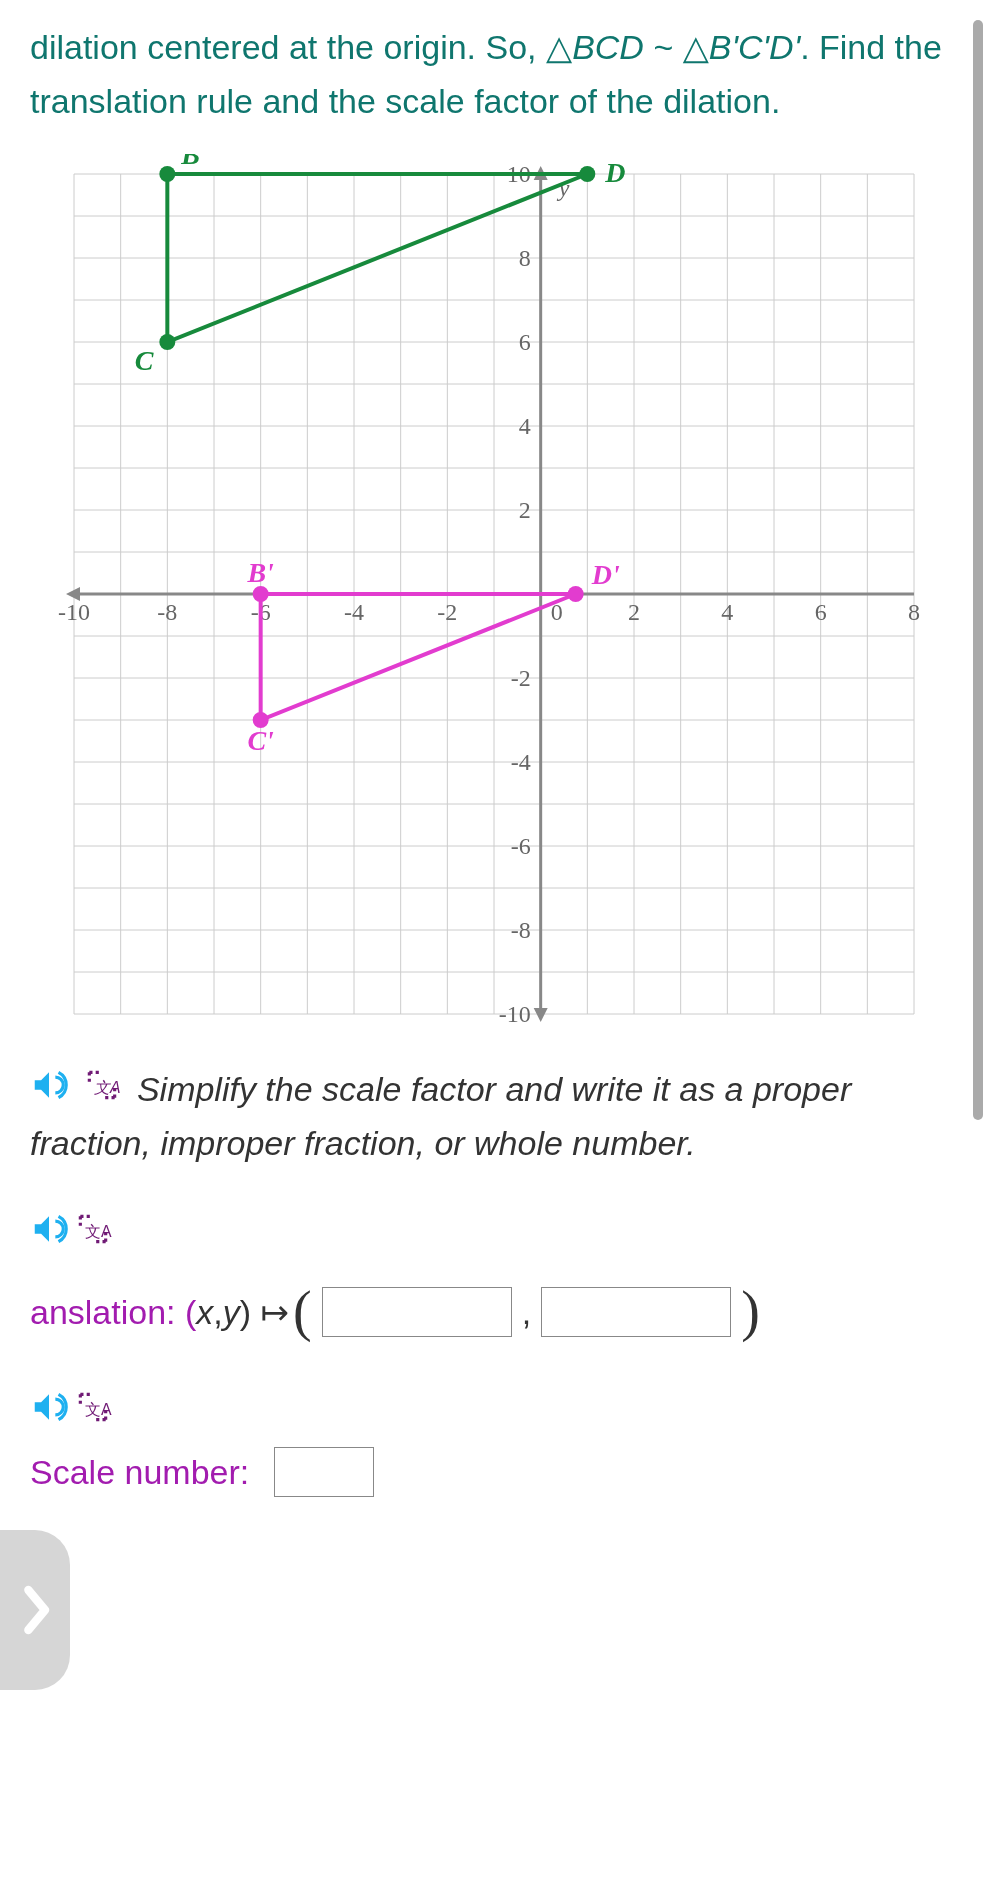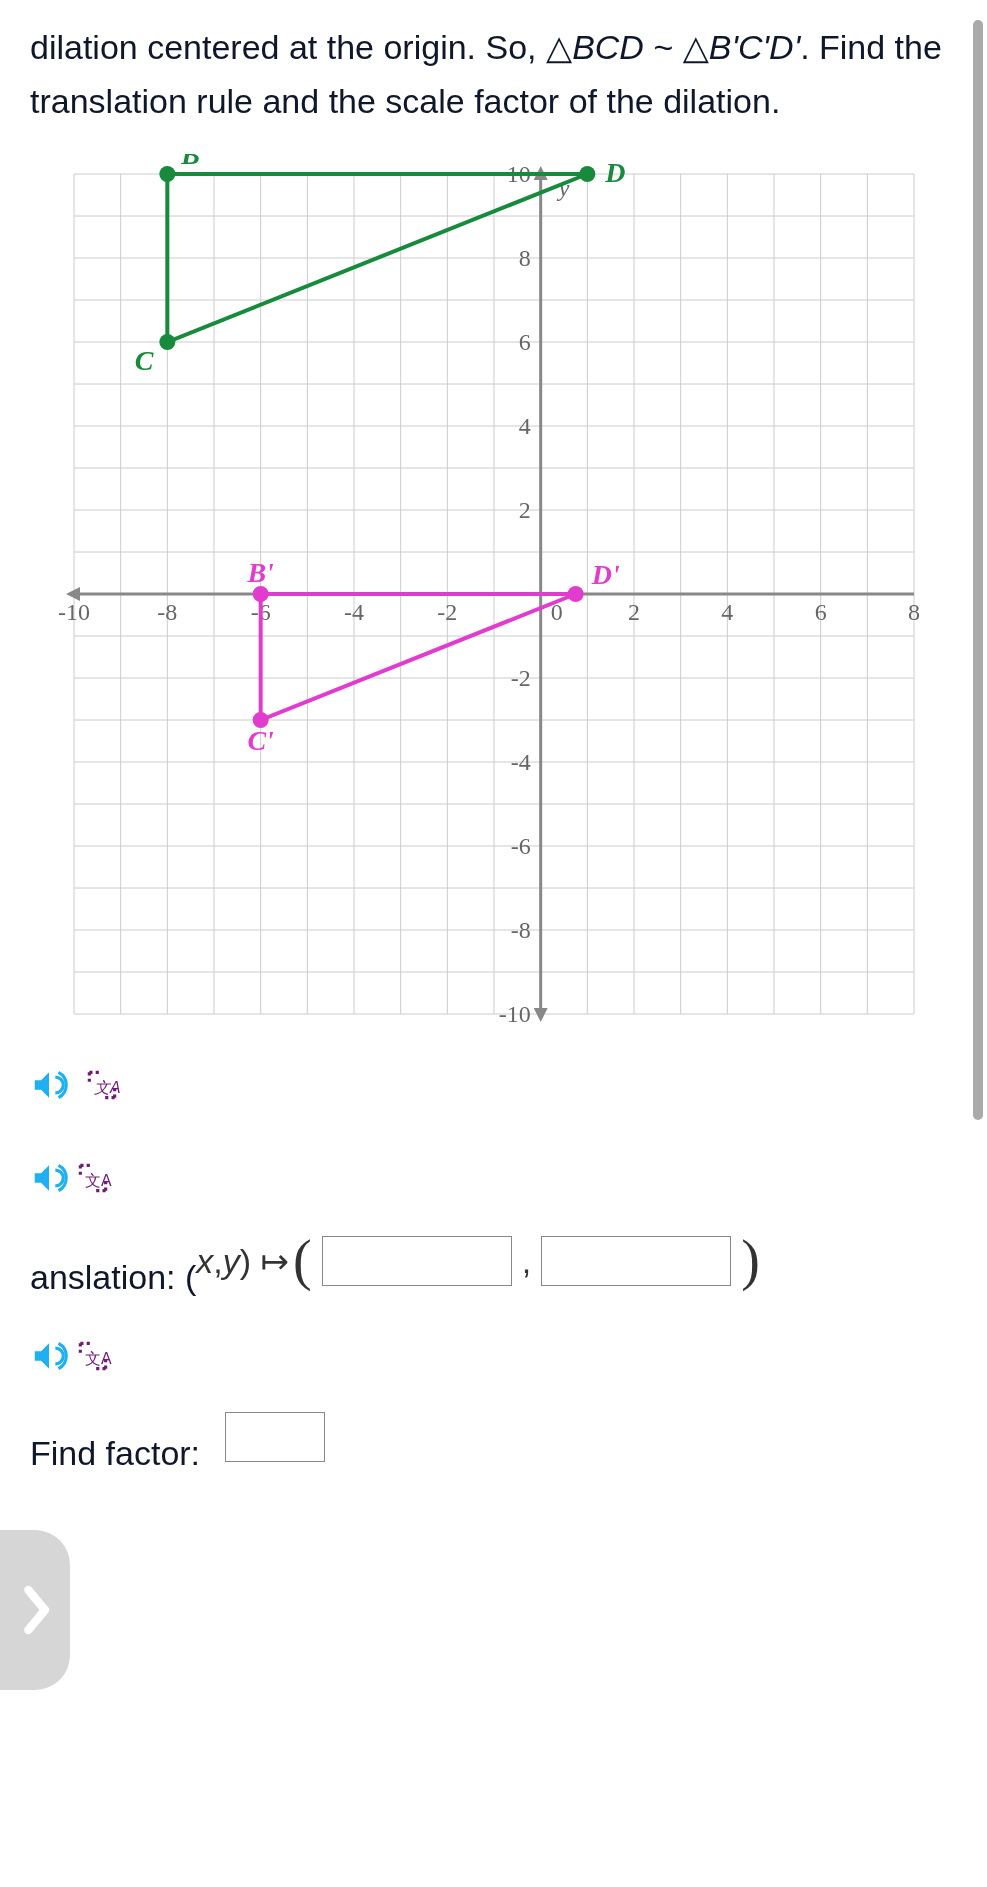--- a/index.html
+++ b/index.html
@@ -1,26 +1,26 @@
 <!DOCTYPE html>
 <html><head>
 <meta charset="utf-8">
 <style>
   * { box-sizing: border-box; margin: 0; padding: 0; }
   html, body { width: 987px; height: 1887px; font-family: Verdana, Geneva, sans-serif; background: #fff; color: #333; }
   .page { padding: 20px 30px 20px 30px; position: relative; }
-  .problem-text { font-size: 34px; line-height: 1.6; margin-bottom: 25px; color: #0f172a; }
+  .problem-text { font-size: 34px; line-height: 1.6; margin-bottom: 25px; color: #0f766e; }
   .italic { font-style: italic; }
   .graph-wrap { display: flex; justify-content: center; margin-bottom: 30px; }
   svg.graph { display: block; }
   .instruction { font-size: 34px; line-height: 1.5; font-style: italic; color: #333; margin-bottom: 40px; }
   .sound-icon { color: #1eb0f0; display: inline-block; vertical-align: middle; margin-right: 6px; }
   .translate-icon { color: #701a75; display: inline-block; vertical-align: middle; margin-right: 6px; }
   .answer-row { font-size: 34px; line-height: 1.6; margin-bottom: 30px; display: flex; align-items: center; flex-wrap: wrap; }
-  .answer-label { color: #0f172a; margin-top: 32px; }
+  .answer-label { color: #a21caf; }
   .paren { font-size: 56px; font-family: 'Times New Roman', serif; font-weight: 300; color: #333; margin: 0 4px; }
   .input-box { display: inline-block; border: 1px solid #888; width: 190px; height: 50px; margin: 0 6px; background: #fff; vertical-align: middle; }
   .input-box.small { width: 100px; }
   .comma { font-size: 34px; margin: 0 4px; }
   .scrollbar { position: absolute; right: 4px; top: 20px; width: 10px; height: 1100px; background: #aaa; border-radius: 5px; }
   .side-tab { position: absolute; left: 0; top: 1530px; width: 70px; height: 160px; background: #d6d6d6; border-top-right-radius: 35px; border-bottom-right-radius: 35px; display:flex; align-items:center; justify-content:center;}
   .side-tab svg { fill:#fff; }
 </style>
 </head>
 <body>
@@ -125,20 +125,21 @@
           <path d="M16 7a5 5 0 010 10" stroke="currentColor" stroke-width="2" fill="none"></path>
           <path d="M18 4a9 9 0 010 16" stroke="currentColor" stroke-width="2" fill="none"></path>
         </svg>
     </span>
     <span class="translate-icon">
       <svg width="38" height="38" viewBox="0 0 24 24" fill="none" stroke="currentColor" stroke-width="2">
           <path d="M4 4h6M4 4v6M20 20h-6M20 20v-6" stroke-dasharray="2,2"></path>
           <text x="7" y="17" font-size="10" fill="currentColor" stroke="none">文A</text>
         </svg>
     </span>
+    <span>Simplify the scale factor and write it as a proper fraction, improper fraction, or whole number.</span>
   </div>
 
   <div class="side-tab">
     <svg width="40" height="60" viewBox="0 0 24 36">
         <path d="M8 6l10 12L8 30" stroke="#fff" stroke-width="5" fill="none" stroke-linecap="round" stroke-linejoin="round"></path>
       </svg>
   </div>
 
   <div class="answer-row">
     <span class="sound-icon">
@@ -175,18 +176,18 @@
           <path d="M18 4a9 9 0 010 16" stroke="currentColor" stroke-width="2" fill="none"></path>
         </svg>
     </span>
     <span class="translate-icon">
       <svg width="38" height="38" viewBox="0 0 24 24" fill="none" stroke="currentColor" stroke-width="2">
           <path d="M4 4h6M4 4v6M20 20h-6M20 20v-6" stroke-dasharray="2,2"></path>
           <text x="7" y="17" font-size="10" fill="currentColor" stroke="none">文A</text>
         </svg>
     </span>
     <div style="width:100%; height:4px;"></div>
-    <span class="answer-label">Find factor:</span>
+    <span class="answer-label">Scale number:</span>
     &nbsp;&nbsp;
     <span class="input-box small"></span>
   </div>
 
 </div>
 
 </body></html>

